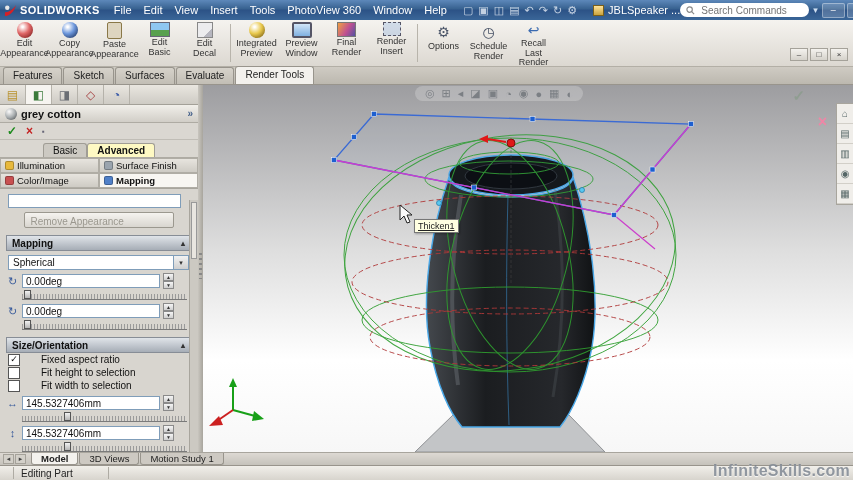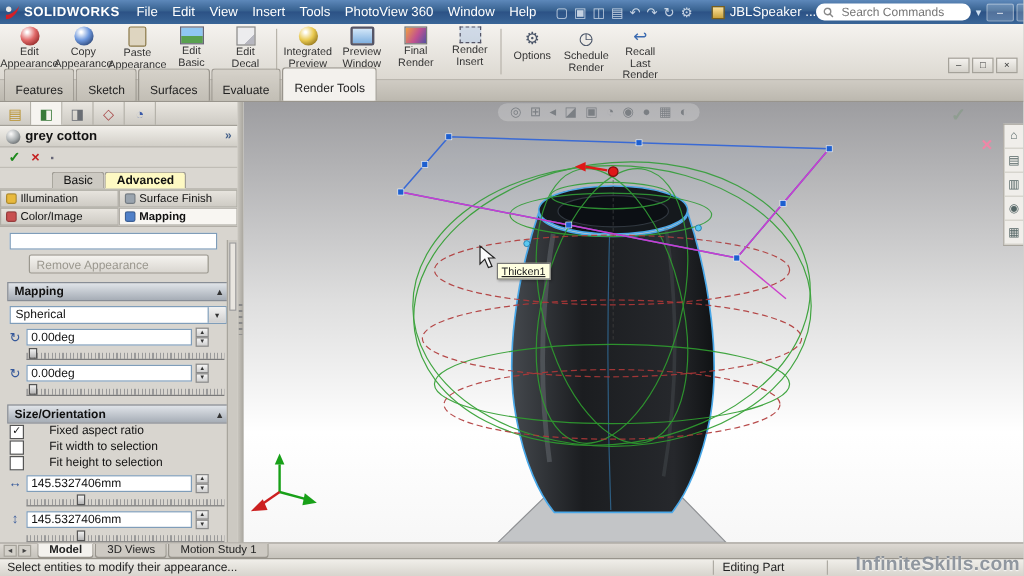--- a/index.html
+++ b/index.html
@@ -44,21 +44,21 @@
   .ric-gear,.ric-clock{font-size:14px;color:#4a5568;}
   .ric-recall{font-size:14px;color:#3a6ab0;}
   .rsep{width:1px;background:#b8b4ab;margin:3px 3px;}
   .doc-window-controls{position:absolute;right:5px;top:28px;display:flex;gap:2px;}
   .docwinbtn{width:16px;height:11px;font-size:8px;display:flex;align-items:center;justify-content:center;
     background:linear-gradient(#f4f2ee,#d5d2cb);border:1px solid #a5a29a;color:#333;}
   
   .tabbar{position:absolute;top:67px;left:0;width:853px;height:18px;box-sizing:border-box;
     background:linear-gradient(#cfcbc3,#bcb8af);border-bottom:1px solid #98948c;display:flex;align-items:flex-end;padding-left:3px;}
   .ctab{font-size:10px;color:#222;background:linear-gradient(#d6d2ca,#c2beb5);border:1px solid #98948c;border-bottom:none;
-    border-radius:3px 3px 0 0;margin-right:1px;padding:12px 9px 2px;height:12px;line-height:12px;}
+    border-radius:3px 3px 0 0;margin-right:1px;padding:2px 9px 2px;height:12px;line-height:12px;}
   .ctab.active{background:#f3f1ed;height:13px;}
   
   .main{position:absolute;top:85px;left:0;width:853px;height:367px;display:flex;}
   
   .panel{width:198px;background:#d8d5cf;position:relative;overflow:hidden;font-size:10px;color:#111;flex:none;}
   .panel-tabs{height:19px;display:flex;background:linear-gradient(#e9e6e0,#cecbc4);border-bottom:1px solid #a3a098;}
   .ptab{width:25px;display:flex;align-items:center;justify-content:center;font-size:12px;border-right:1px solid #b5b2aa;}
   .ptab.active{background:#f6f4f0;}
   .panel-header{height:17px;background:linear-gradient(#f1efea,#d1cec7);display:flex;align-items:center;gap:4px;
     padding:0 5px;border-bottom:1px solid #aeaba3;font-weight:bold;font-size:11px;}
@@ -353,25 +353,25 @@
           <span>Size/Orientation</span>
           <span class="group-arrow">▴</span>
         </div>
         <div>
             <div class="chk-row">
               <span class="chk">✓</span>
               <span class="chk-label">Fixed aspect ratio</span>
             </div>
             <div class="chk-row">
               <span class="chk"></span>
-              <span class="chk-label">Fit width to selection</span>
+              <span class="chk-label">Fit height to selection</span>
             </div>
             <div class="chk-row">
               <span class="chk"></span>
-              <span class="chk-label">Fit height to selection</span>
+              <span class="chk-label">Fit width to selection</span>
             </div>
           </div>
         <div class="field-row">
           <span class="field-icon">↔</span>
           <span class="field">145.5327406mm</span>
           <span class="spin">
               <span>▲</span>
               <span>▼</span>
             </span>
         </div>
@@ -521,21 +521,20 @@
         <span class="bs-btn">▸</span>
       </span>
     <span style="display:flex;text-align:right;">
         <div class="btab active">Model</div>
         <div class="btab">3D Views</div>
         <div class="btab">Motion Study 1</div>
       </span>
   </div>
 
   <div class="statusbar">
-    <span class="status-msg">Select entities to modify their appearance...</span>
     <span class="status-sep"></span>
     <span class="status-mode">Editing Part</span>
     <span class="status-sep"></span>
     <span class="status-space"></span>
   </div>
   <div class="watermark">InfiniteSkills.com</div>
 
 </div>
 
 </body></html>

